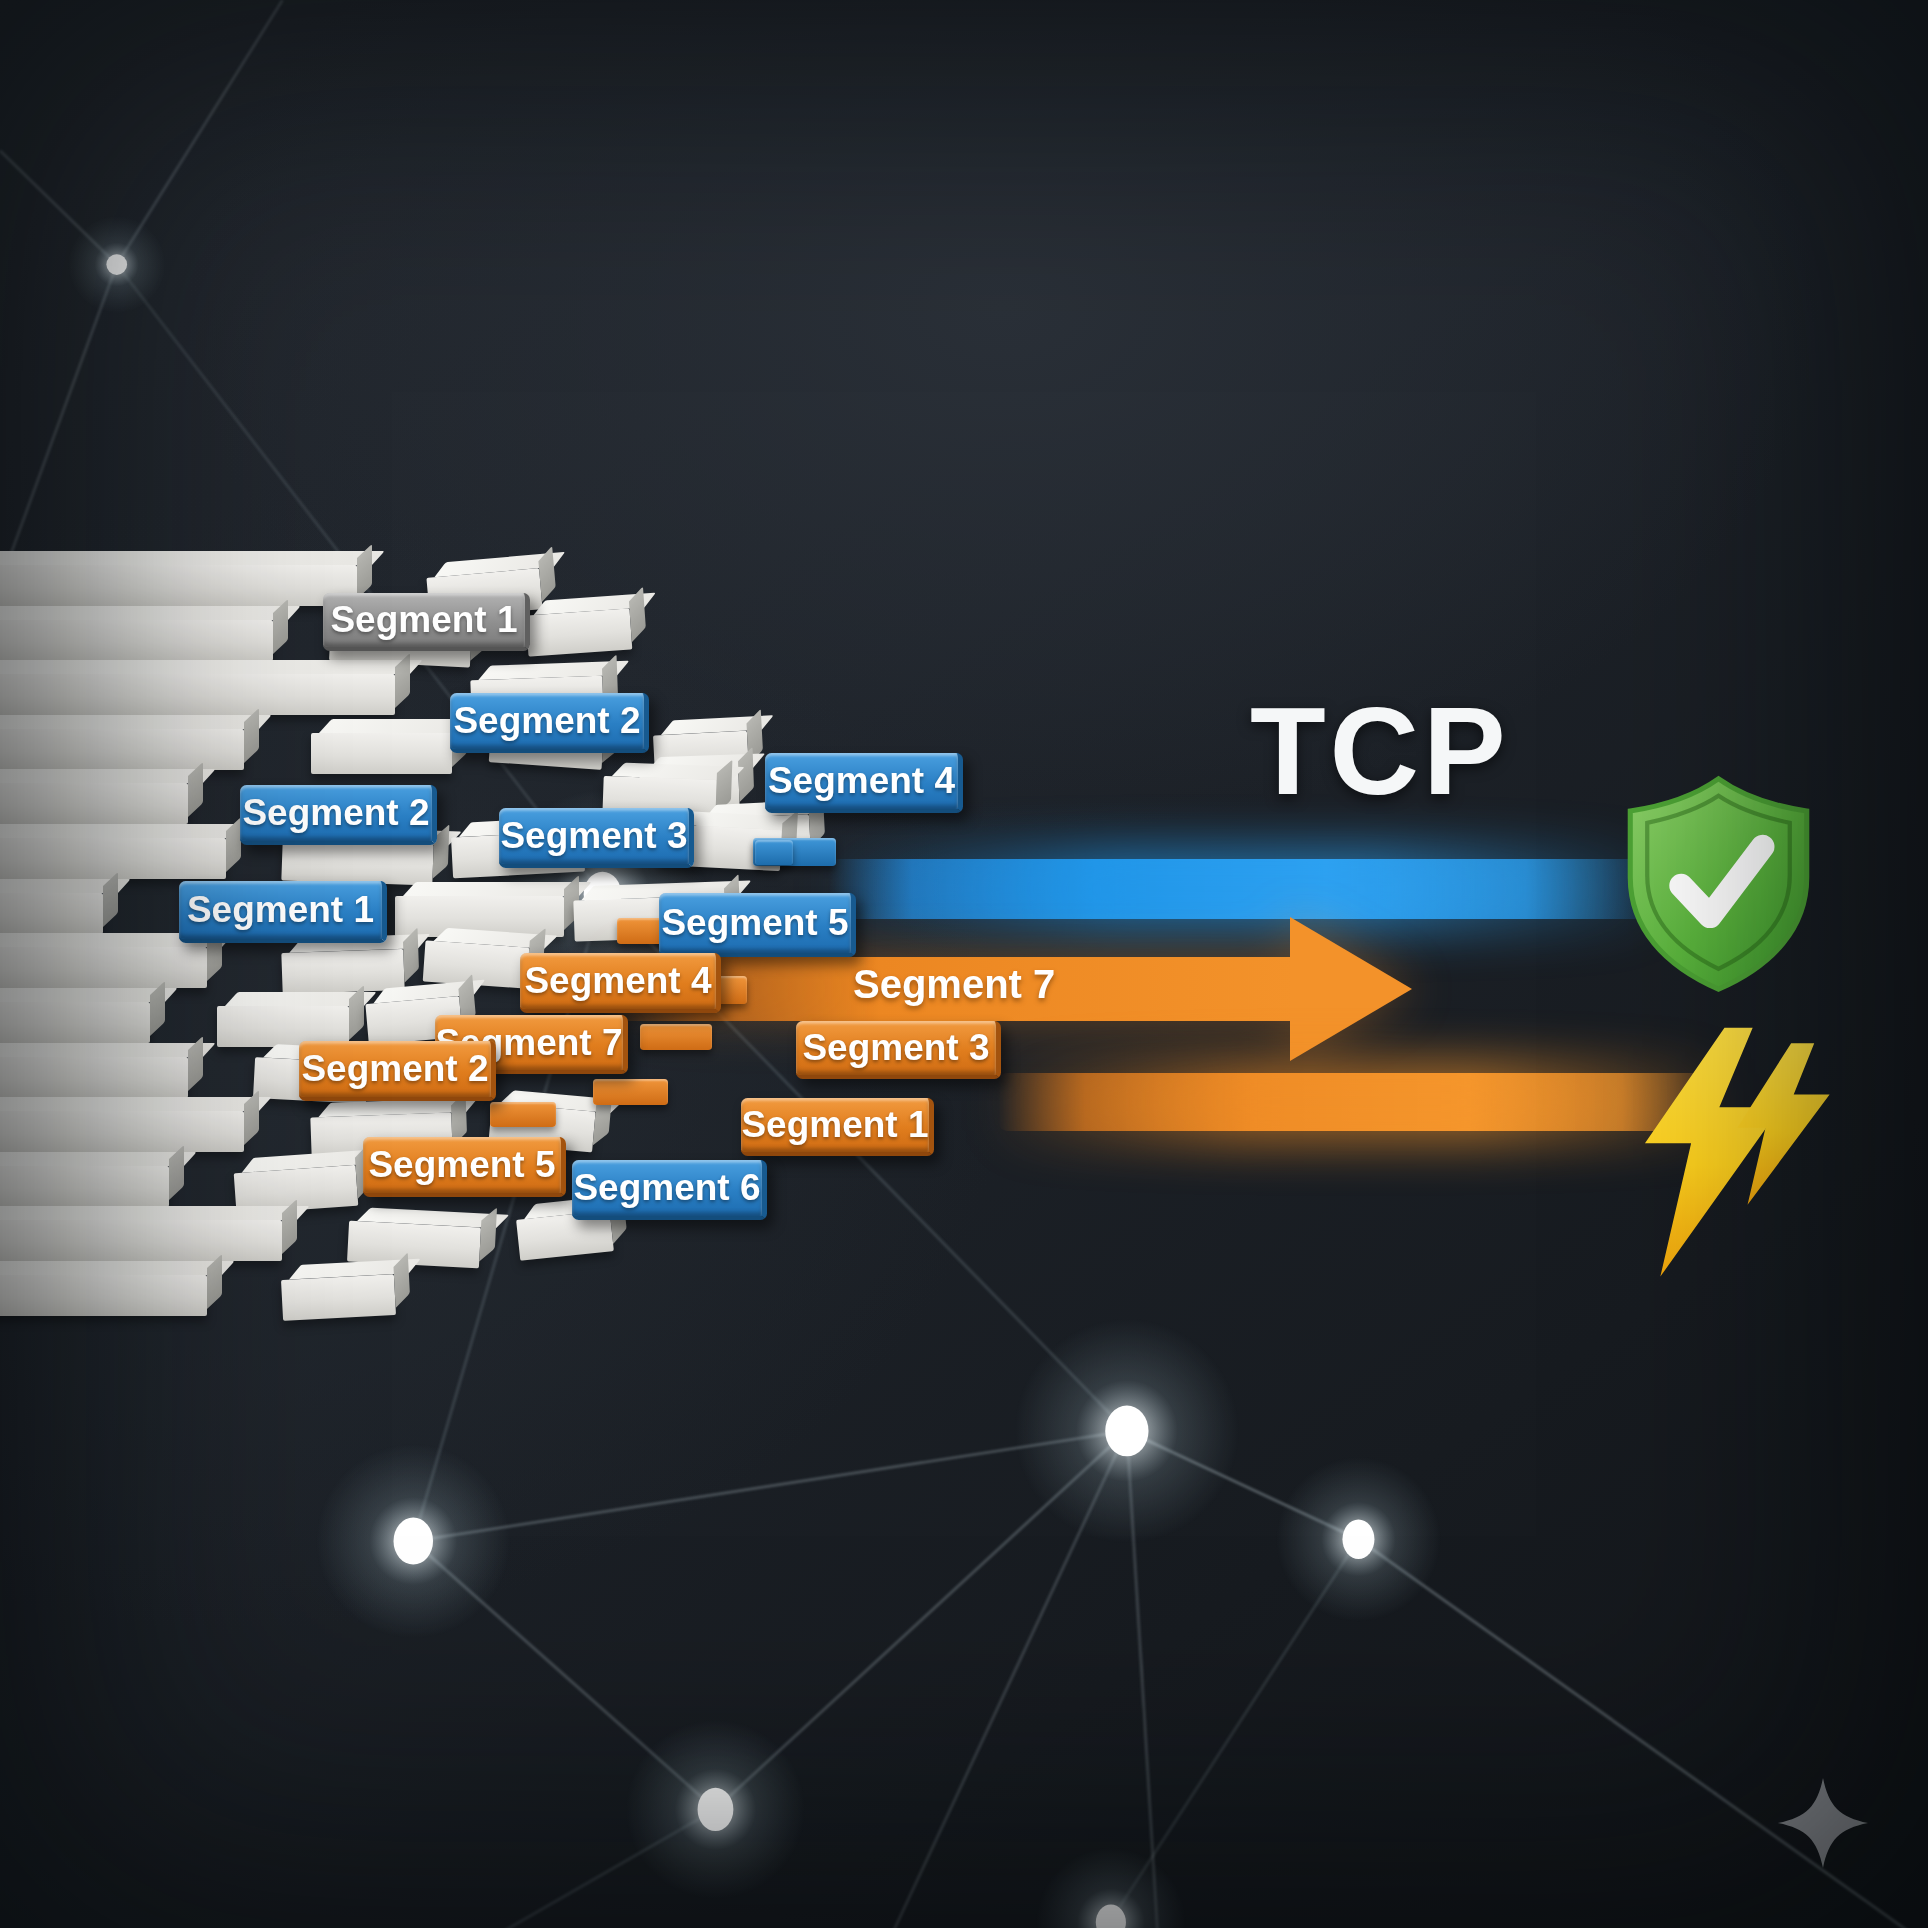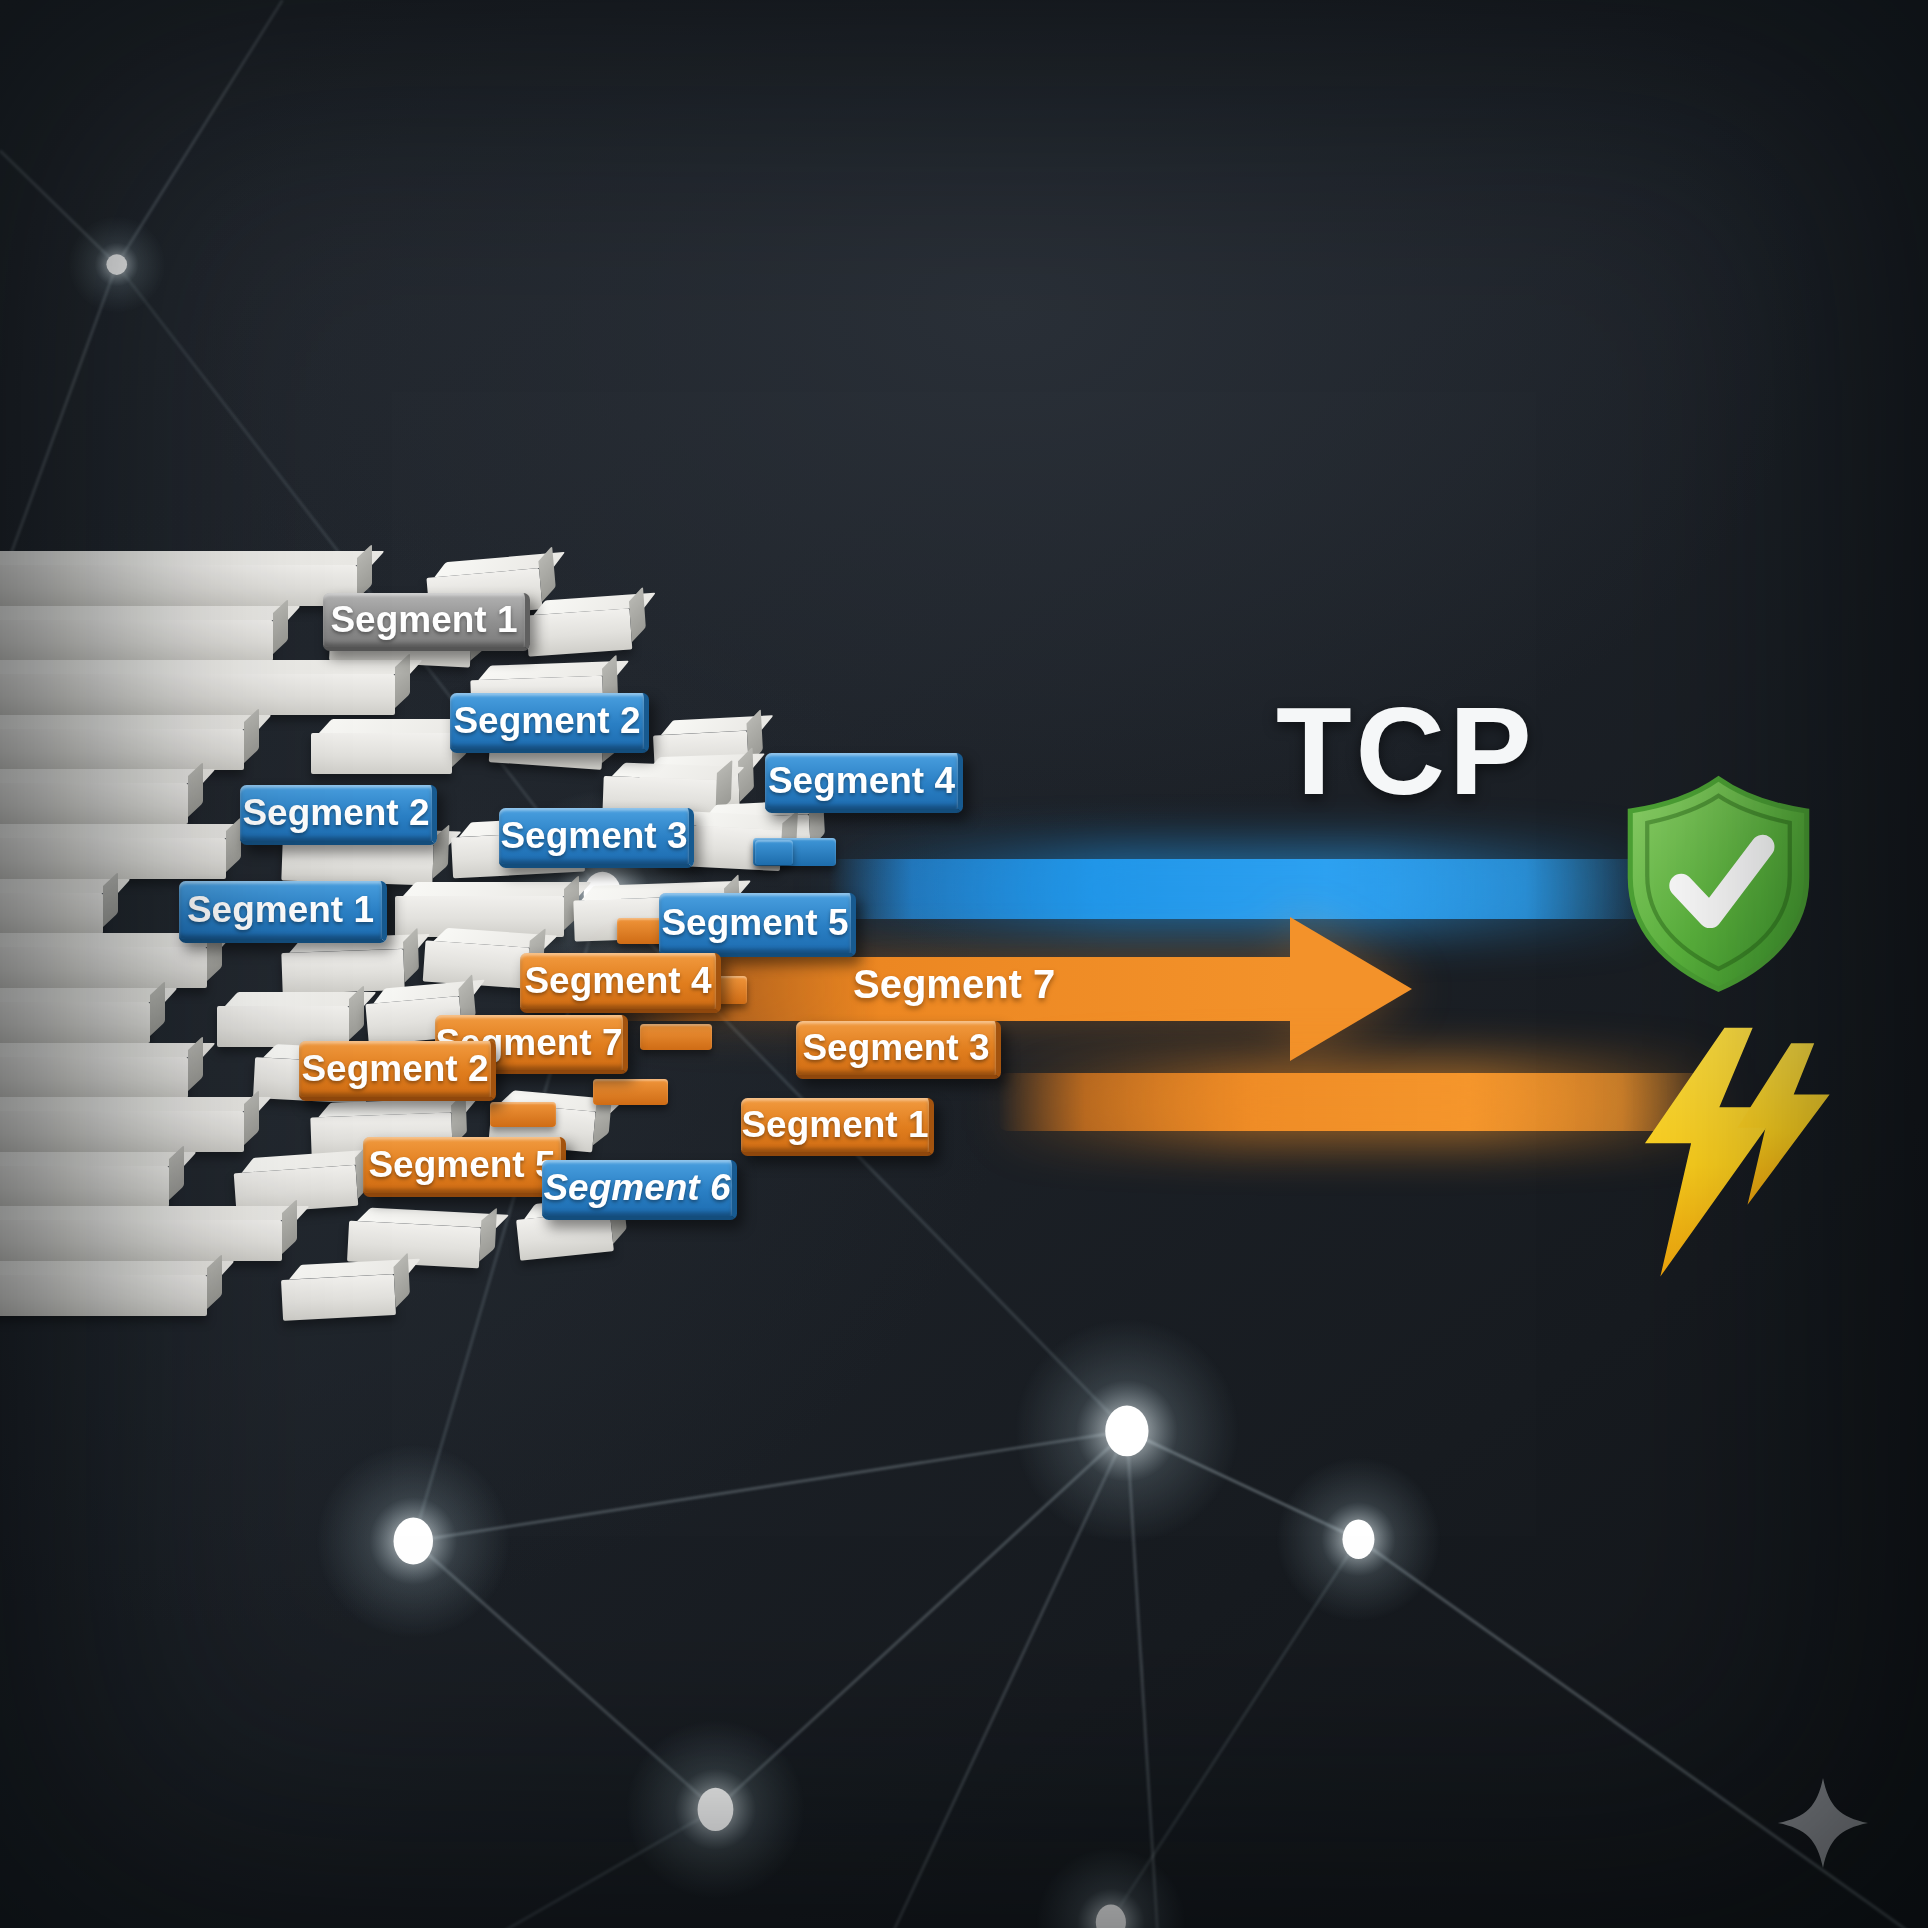--- a/index.html
+++ b/index.html
@@ -63,21 +63,21 @@
     border-radius:6.6px;color:#fff;font-size:37px;font-weight:700;white-space:nowrap;
     text-shadow:0 1.9px 3.8px rgba(0,0,0,.4);
     box-shadow:inset 0 2.8px 2.8px rgba(255,255,255,.4), inset 0 -3.8px 4.7px rgba(0,0,0,.28), 5.6px 7.5px 13px rgba(0,0,0,.45);}
   .seg-blue{background:linear-gradient(180deg,#4aa0e0 0%,#2a7fc4 55%,#1d6cb0 100%);border-right:5.6px solid #175a90;border-bottom:4.7px solid #134d7c;}
   .seg-orange{background:linear-gradient(180deg,#f29b40 0%,#e07d1d 55%,#cf6c14 100%);border-right:5.6px solid #a3530e;border-bottom:4.7px solid #8f470c;}
   .seg-gray{background:linear-gradient(180deg,#b3b3b3 0%,#8f8f8f 55%,#7b7b7b 100%);border-right:5.6px solid #5f5f5f;border-bottom:4.7px solid #555;}
 
   
   .proto{position:absolute;color:#f5f7f8;font-weight:800;font-size:124px;letter-spacing:3.8px;z-index:6;
     text-shadow:0 3.8px 13px rgba(0,0,0,.55);}
-  #tcp-label{left:1250px;top:680px;margin-left:26px;}
+  #tcp-label{left:1250px;top:680px;}
   #udp-label{left:1266px;top:1145px;}
 
   .icon-wrap{position:absolute;z-index:6;}
   #shield-icon{left:1614px;top:772px;}
   #lightning-icon{left:1627px;top:996px;}
   #sparkle-icon{left:1778px;top:1778px;opacity:.88;}
 </style>
 </head>
 <body>
 
@@ -192,21 +192,21 @@
   <div class="seg seg-blue" style="left:240px;top:785px;width:192px;height:56px;">Segment 2</div>
   <div class="seg seg-blue" style="left:499px;top:808px;width:190px;height:56px;">Segment 3</div>
   <div class="seg seg-blue" style="left:179px;top:881px;width:203px;height:58px;">Segment 1</div>
   <div class="seg seg-blue" style="left:659px;top:893px;width:192px;height:60px;">Segment 5</div>
   <div class="seg seg-orange" style="left:520px;top:953px;width:196px;height:56px;">Segment 4</div>
   <div class="seg seg-orange" style="left:435px;top:1015px;width:188px;height:55px;">Segment 7</div>
   <div class="seg seg-orange" style="left:299px;top:1041px;width:192px;height:56px;">Segment 2</div>
   <div class="seg seg-orange" style="left:796px;top:1021px;width:200px;height:54px;">Segment 3</div>
   <div class="seg seg-orange" style="left:741px;top:1098px;width:188px;height:54px;">Segment 1</div>
   <div class="seg seg-orange" style="left:363px;top:1137px;width:198px;height:56px;">Segment 5</div>
-  <div class="seg seg-blue" style="left:542px;top:1160px;width:190px;height:56px;font-style:italic;">Segment 6</div>
+  <div class="seg seg-blue" style="left:572px;top:1160px;width:190px;height:56px;">Segment 6</div>
 
   <div class="proto" id="tcp-label">TCP</div>
 
   <div class="icon-wrap" id="shield-icon">
     <svg width="209" height="224" viewBox="0 0 120 132">
       <defs>
         <linearGradient id="gshield" x1="0" y1="0" x2="1" y2="1">
           <stop offset="0%" stop-color="#8ed06a"></stop>
             <stop offset="55%" stop-color="#5cb63e"></stop>
             <stop offset="100%" stop-color="#3e9a2c"></stop>

